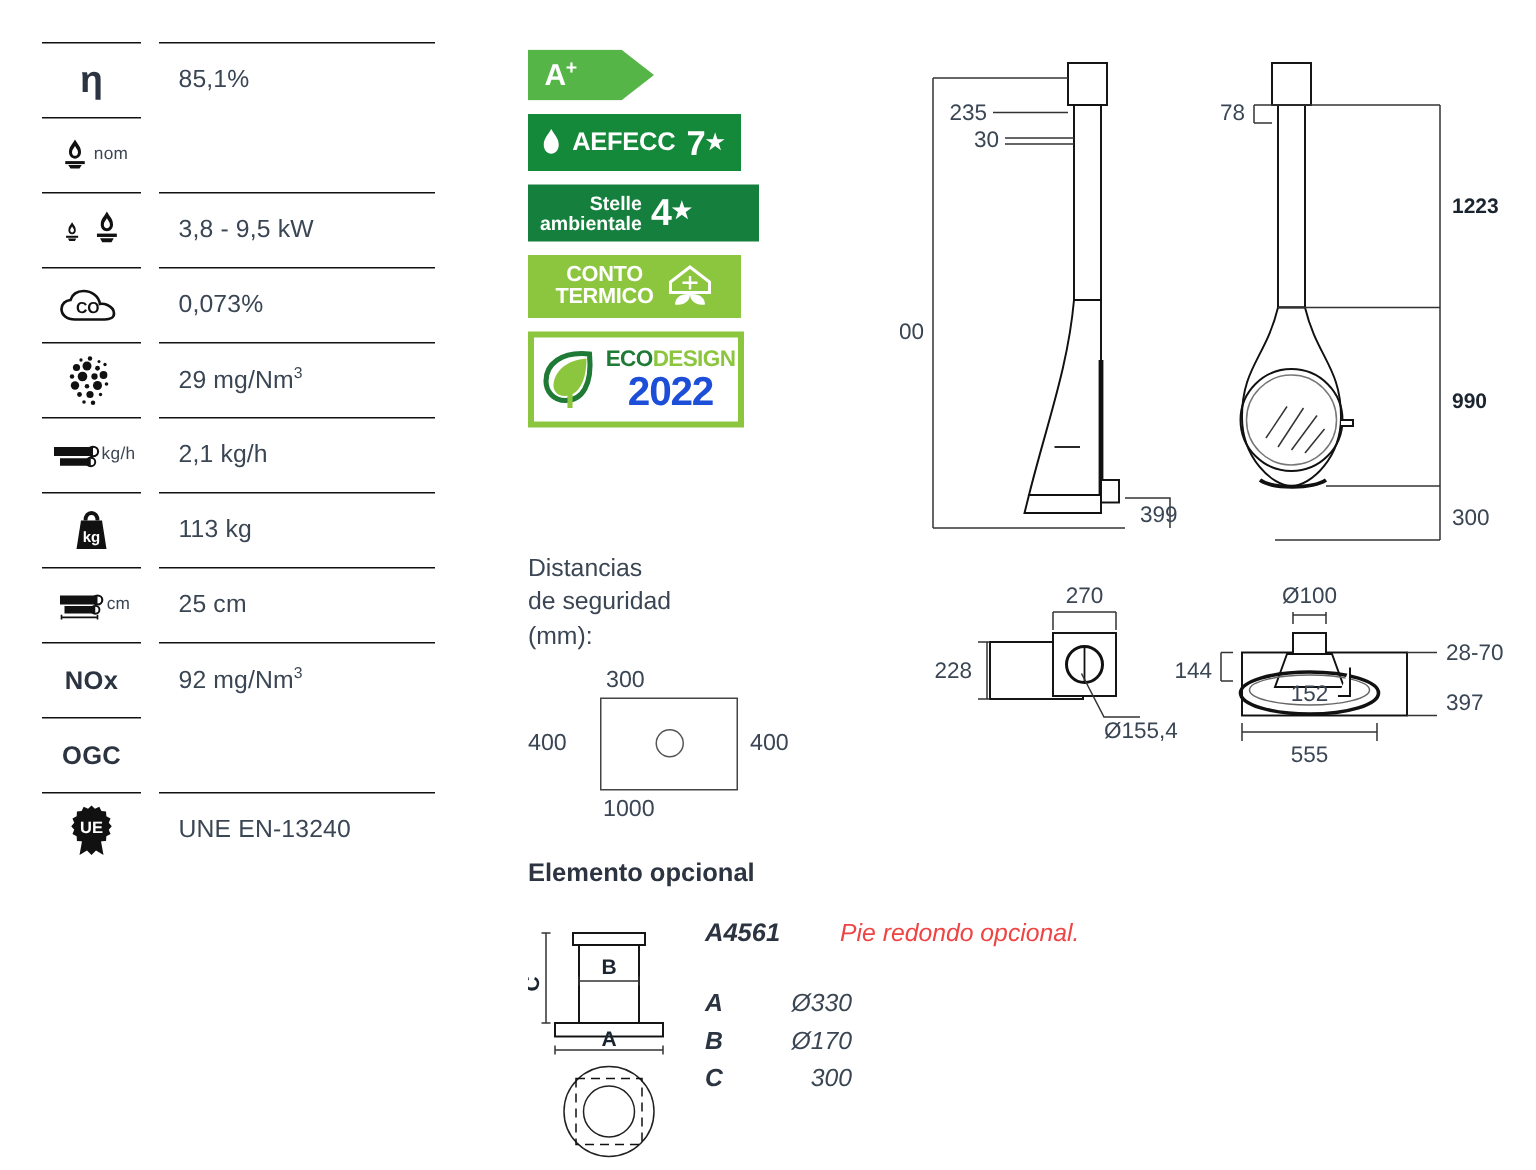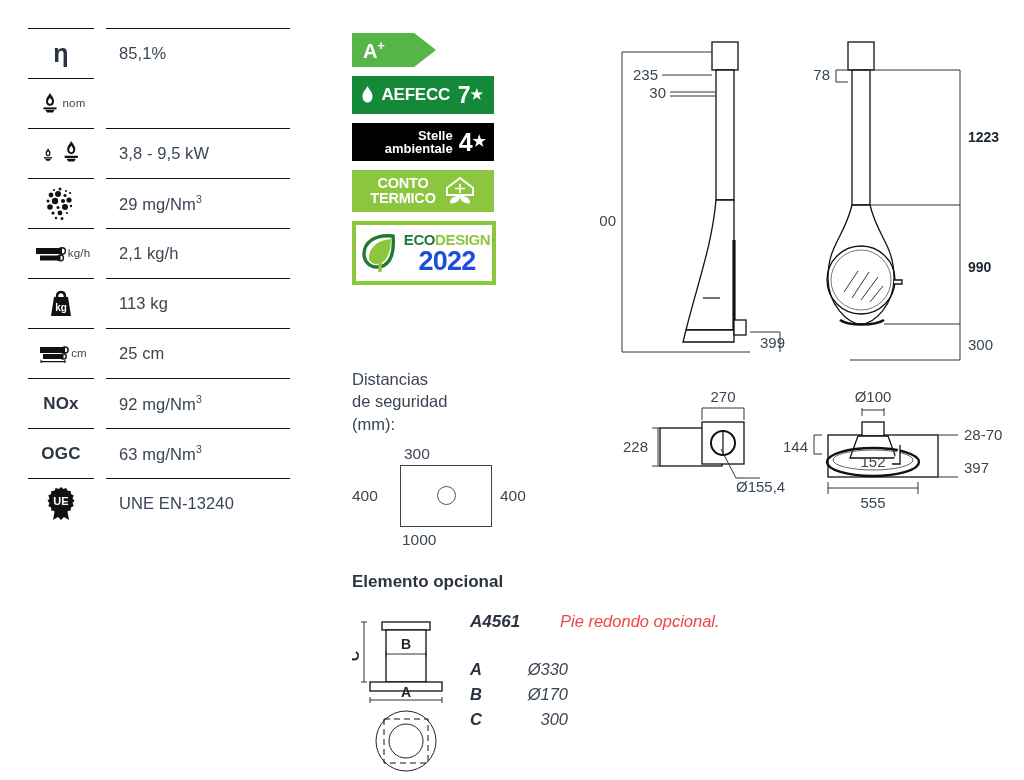--- a/index.html
+++ b/index.html
@@ -62,22 +62,22 @@
   .badge-aefecc {
     width: 142px; height: 38px; background:#15893a;
     display:flex; align-items:center; justify-content:space-between;
     padding: 0 11px 0 9px;
   }
   .badge-aefecc .nm { color:#fff; font-size:17px; font-weight:bold; letter-spacing:-.2px;}
   .badge-aefecc .rate { color:#fff; font-size:23px; font-weight:bold; }
   .badge-aefecc .rate .st { font-size:14px; vertical-align: 4px;}
 
   .badge-stelle {
-    width: 142px; height: 38px; background:#000000;
-    display:flex; align-items:center; justify-content:flex-end;
+    width: 154px; height: 38px; background:#15803d;
+    display:flex; align-items:center; 
     padding: 0 8px;
   }
   .badge-stelle .txt {
     color:#fff; font-size:13px; font-weight:bold; line-height:1.02;
     text-align:right; margin-right:6px;
   }
   .badge-stelle .rate { color:#fff; font-size:25px; font-weight:bold; }
   .badge-stelle .rate .st { font-size:15px; vertical-align: 5px;}
 
   .badge-conto {
@@ -176,20 +176,31 @@
             <rect x="6.5" y="16.4" width="13" height="2.2" fill="#111"></rect>
             <path d="M8.5 19.4 L17.5 19.4 L16 22 L10 22 Z" fill="#111"></path>
           </g>
         </svg>
       </div>
       <div class="spec-val-cell">
         <span class="spec-val">3,8 - 9,5 kW</span>
       </div>
     </div>
 
+    <div class="spec-row">
+      <div class="spec-icon-cell">
+        <svg width="46" height="30" viewBox="0 0 46 30">
+          <path d="M12 24 C6.5 24 3 21 3 17 C3 13.6 5.6 11.2 9 11 C10 7.4 13.4 5 17.6 5 C23.4 5 28 8.8 28.6 13.6 C28.6 13.6 31 13.2 33.6 14.4 C36.6 15.8 38 18 38 20 C38 22.6 35.4 24 32 24 Z" fill="none" stroke="#111" stroke-width="1.8"></path>
+          <text x="20.5" y="19.4" font-family="Liberation Sans, sans-serif" font-size="10.5" font-weight="bold" fill="#111" text-anchor="middle">CO</text>
+        </svg>
+      </div>
+      <div class="spec-val-cell">
+        <span class="spec-val">0,073%</span>
+      </div>
+    </div>
 
     <div class="spec-row">
       <div class="spec-icon-cell">
         <svg width="40" height="36" viewBox="0 0 40 36">
           <g fill="#111">
             <circle cx="13" cy="4" r="1.1"></circle>
               <circle cx="19" cy="3" r="1.5"></circle>
               <circle cx="25" cy="5" r="1"></circle>
             <circle cx="10" cy="9" r="2.4"></circle>
               <circle cx="17" cy="8" r="3"></circle>
@@ -270,23 +281,20 @@
       </div>
       <div class="spec-val-cell">
         <span class="spec-val"><span>92 mg/Nm</span><sup>3</sup></span>
       </div>
     </div>
 
     <div class="spec-row">
       <div class="spec-icon-cell">
         <span class="icon-text">OGC</span>
       </div>
-      <div class="spec-val-cell">
-        <span class="spec-val"><span>63 mg/Nm</span><sup>3</sup></span>
-      </div>
     </div>
 
     <div class="spec-row">
       <div class="spec-icon-cell">
         <svg width="34" height="38" viewBox="0 0 34 38">
           <path d="M11 24 L9 35 L14 32 L17 35 L20 32 L25 35 L23 24 Z" fill="#111"></path>
           <path d="M17 2 l2.3 2.1 2.9 -1.2 1.4 2.8 3.1 0.3 0.2 3.1 2.8 1.5 -1.2 2.9 2 2.3 -2 2.3 1.2 2.9 -2.8 1.5 -0.2 3.1 -3.1 0.3 -1.4 2.8 -2.9 -1.2 -2.3 2.1 -2.3 -2.1 -2.9 1.2 -1.4 -2.8 -3.1 -0.3 -0.2 -3.1 -2.8 -1.5 1.2 -2.9 -2 -2.3 2 -2.3 -1.2 -2.9 2.8 -1.5 0.2 -3.1 3.1 -0.3 1.4 -2.8 2.9 1.2 Z" fill="#111"></path>
           <text x="17" y="20" font-family="Liberation Sans, sans-serif" font-size="11" font-weight="bold" fill="#fff" text-anchor="middle">UE</text>
         </svg>
       </div>

